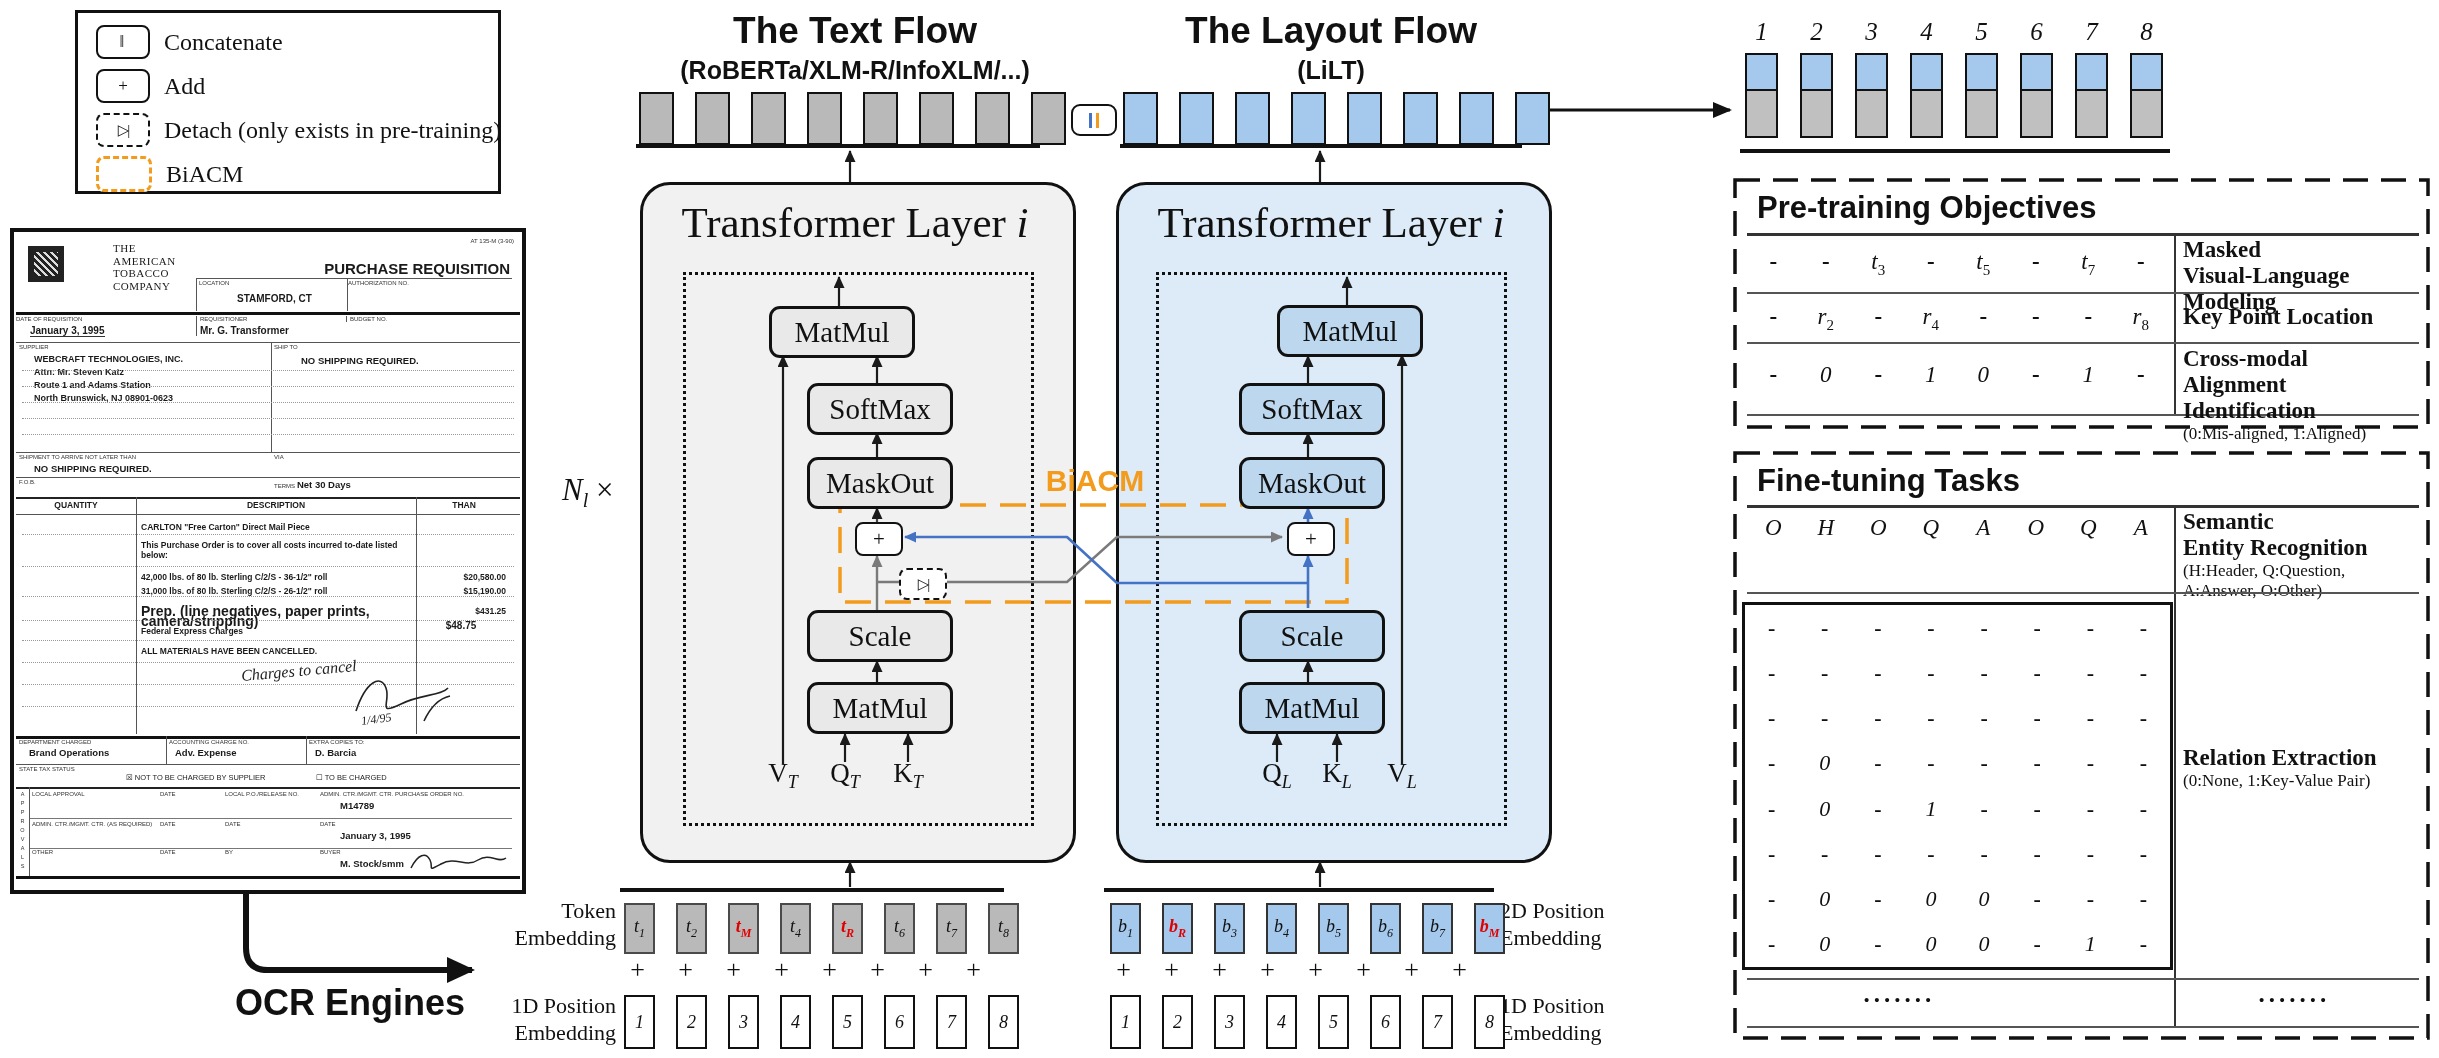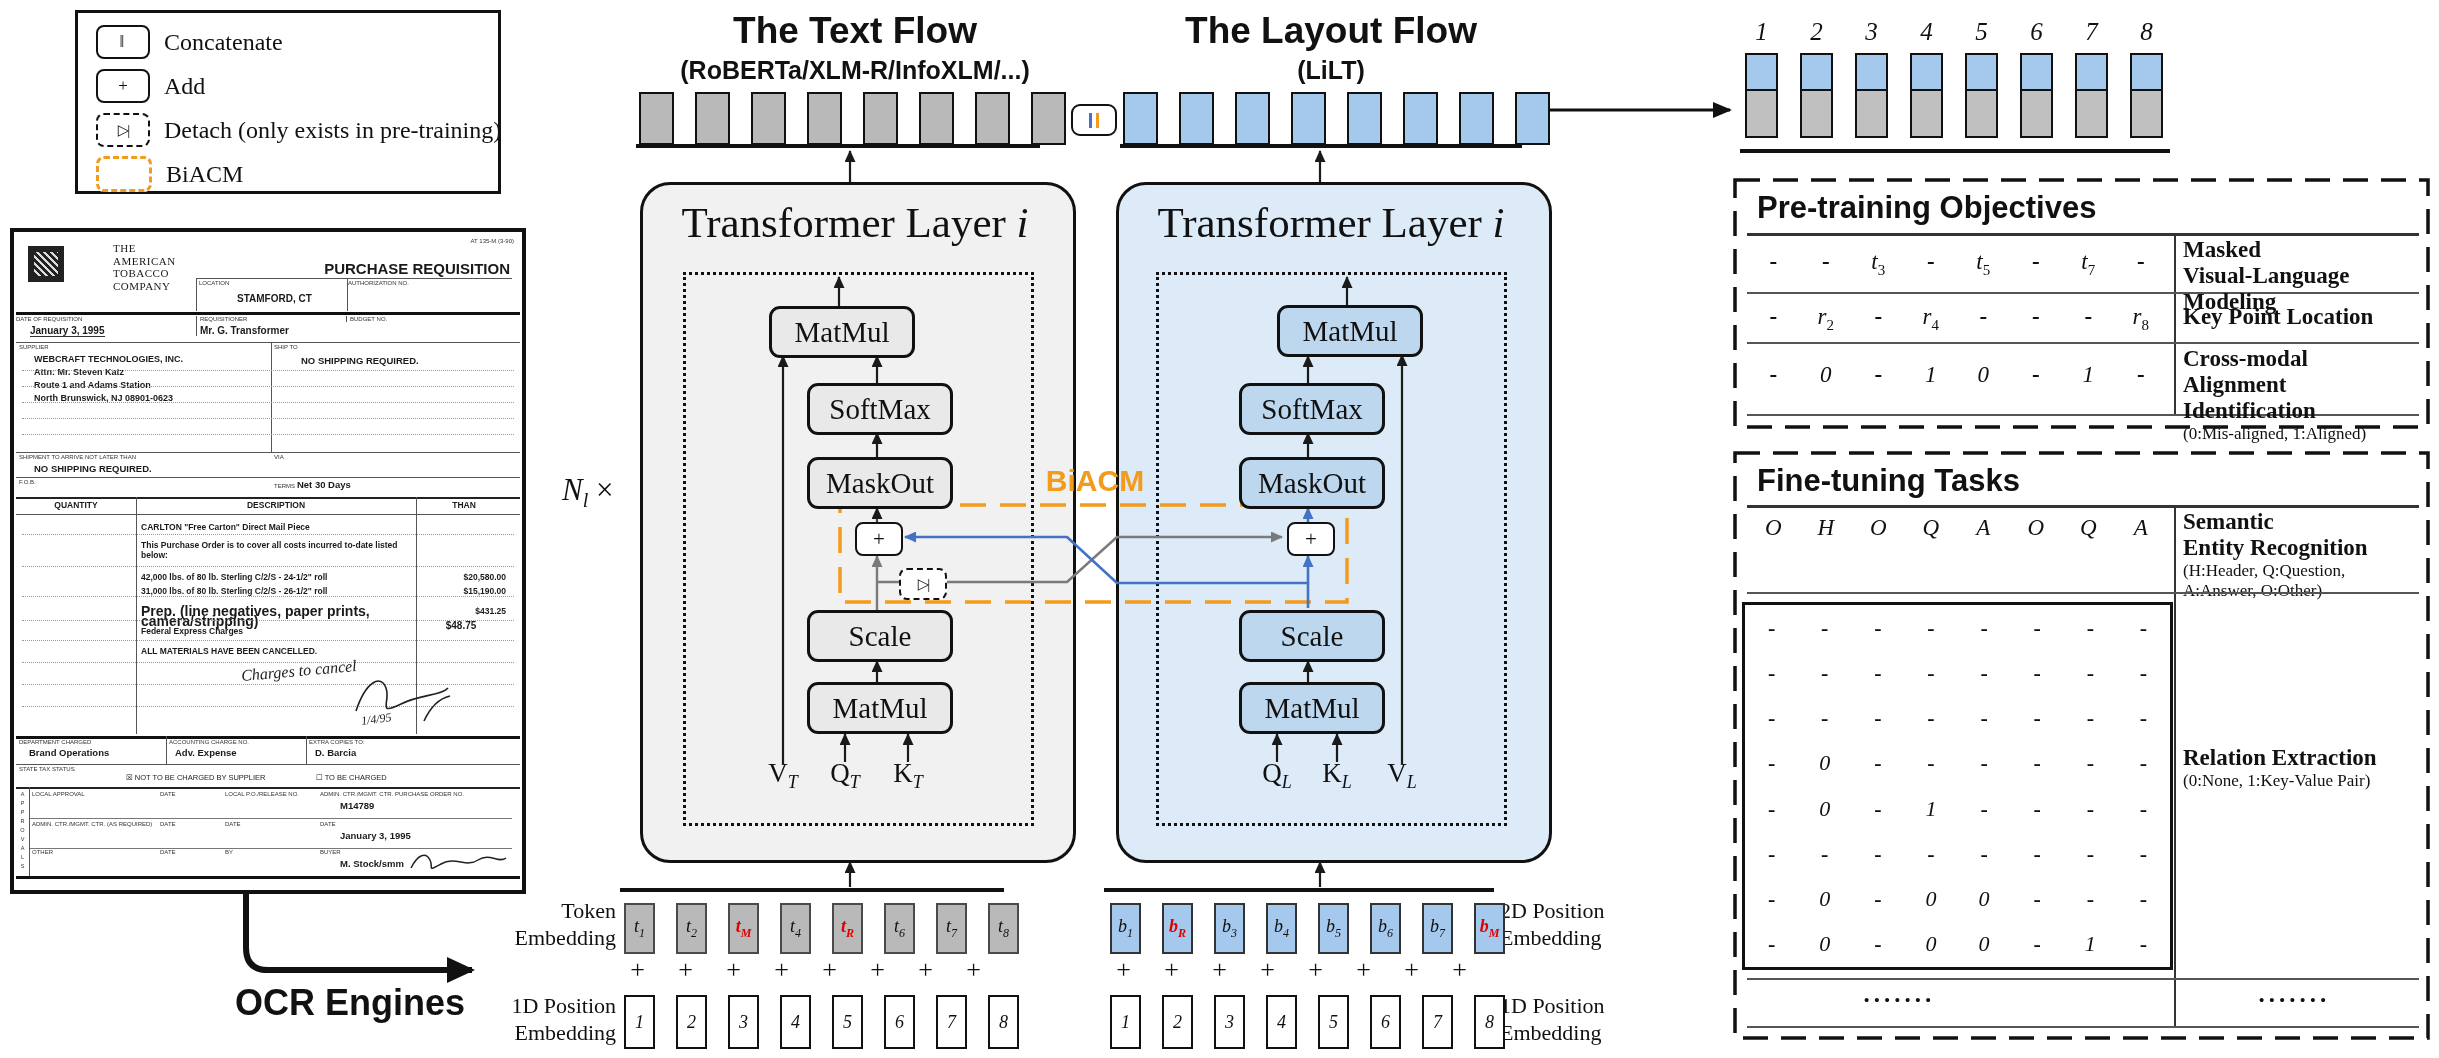--- a/index.html
+++ b/index.html
@@ -514,21 +514,21 @@
       <div class="d-hline" style="top:263px;height:2px;background:#222;"></div>
       <div class="d-abs" style="left:0;top:266px;width:120px;text-align:center;font-weight:bold;font-size:8.5px;">QUANTITY</div>
       <div class="d-abs" style="left:120px;top:266px;width:280px;text-align:center;font-weight:bold;font-size:8.5px;">DESCRIPTION</div>
       <div class="d-abs" style="left:400px;top:266px;width:96px;text-align:center;font-weight:bold;font-size:8.5px;">THAN</div>
       <div class="d-hline" style="top:280px;"></div>
       <div class="d-vline" style="left:120px;top:263px;height:237px;"></div>
       <div class="d-vline" style="left:400px;top:263px;height:237px;"></div>
       <div id="doc-items">
           <div class="d-abs" style="position: absolute; left: 125px; top: 288px; width: 270px; font-size: 8.5px; font-weight: bold; line-height: 10px;">CARLTON "Free Carton" Direct Mail Piece</div>
           <div class="d-abs" style="position: absolute; left: 125px; top: 306px; width: 270px; font-size: 8.5px; font-weight: bold; line-height: 10px;">This Purchase Order is to cover all costs incurred to-date listed below:</div>
-          <div class="d-abs" style="position: absolute; left: 125px; top: 338px; width: 270px; font-size: 8.5px; font-weight: bold; line-height: 10px;">42,000 lbs. of 80 lb. Sterling C/2/S - 24-1/2" roll</div>
+          <div class="d-abs" style="position: absolute; left: 125px; top: 338px; width: 270px; font-size: 8.5px; font-weight: bold; line-height: 10px;">42,000 lbs. of 80 lb. Sterling C/2/S - 36-1/2" roll</div>
           <div class="d-abs" style="position: absolute; left: 400px; top: 338px; width: 90px; text-align: right; font-size: 8.5px; font-weight: bold;">$20,580.00</div>
           <div class="d-abs" style="position: absolute; left: 125px; top: 352px; width: 270px; font-size: 8.5px; font-weight: bold; line-height: 10px;">31,000 lbs. of 80 lb. Sterling C/2/S - 26-1/2" roll</div>
           <div class="d-abs" style="position: absolute; left: 400px; top: 352px; width: 90px; text-align: right; font-size: 8.5px; font-weight: bold;">$15,190.00</div>
           <div class="d-abs" style="position: absolute; left: 125px; top: 372px; width: 270px; font-size: 14px; font-weight: bold; line-height: 10px;">Prep. (line negatives, paper prints, camera/stripping)</div>
           <div class="d-abs" style="position: absolute; left: 400px; top: 372px; width: 90px; text-align: right; font-size: 8.5px; font-weight: bold;">$431.25</div>
           <div class="d-abs" style="position: absolute; left: 125px; top: 392px; width: 270px; font-size: 8.5px; font-weight: bold; line-height: 10px;">Federal Express Charges</div>
           <div class="d-abs" style="position: absolute; left: 400px; top: 386px; width: 90px; text-align: center; font-size: 10px; font-weight: bold;">$48.75</div>
           <div class="d-abs" style="position: absolute; left: 125px; top: 412px; width: 270px; font-size: 8.5px; font-weight: bold; line-height: 10px;">ALL MATERIALS HAVE BEEN CANCELLED.</div>
         </div>
       <div class="d-dot" style="top:300px;"></div>

